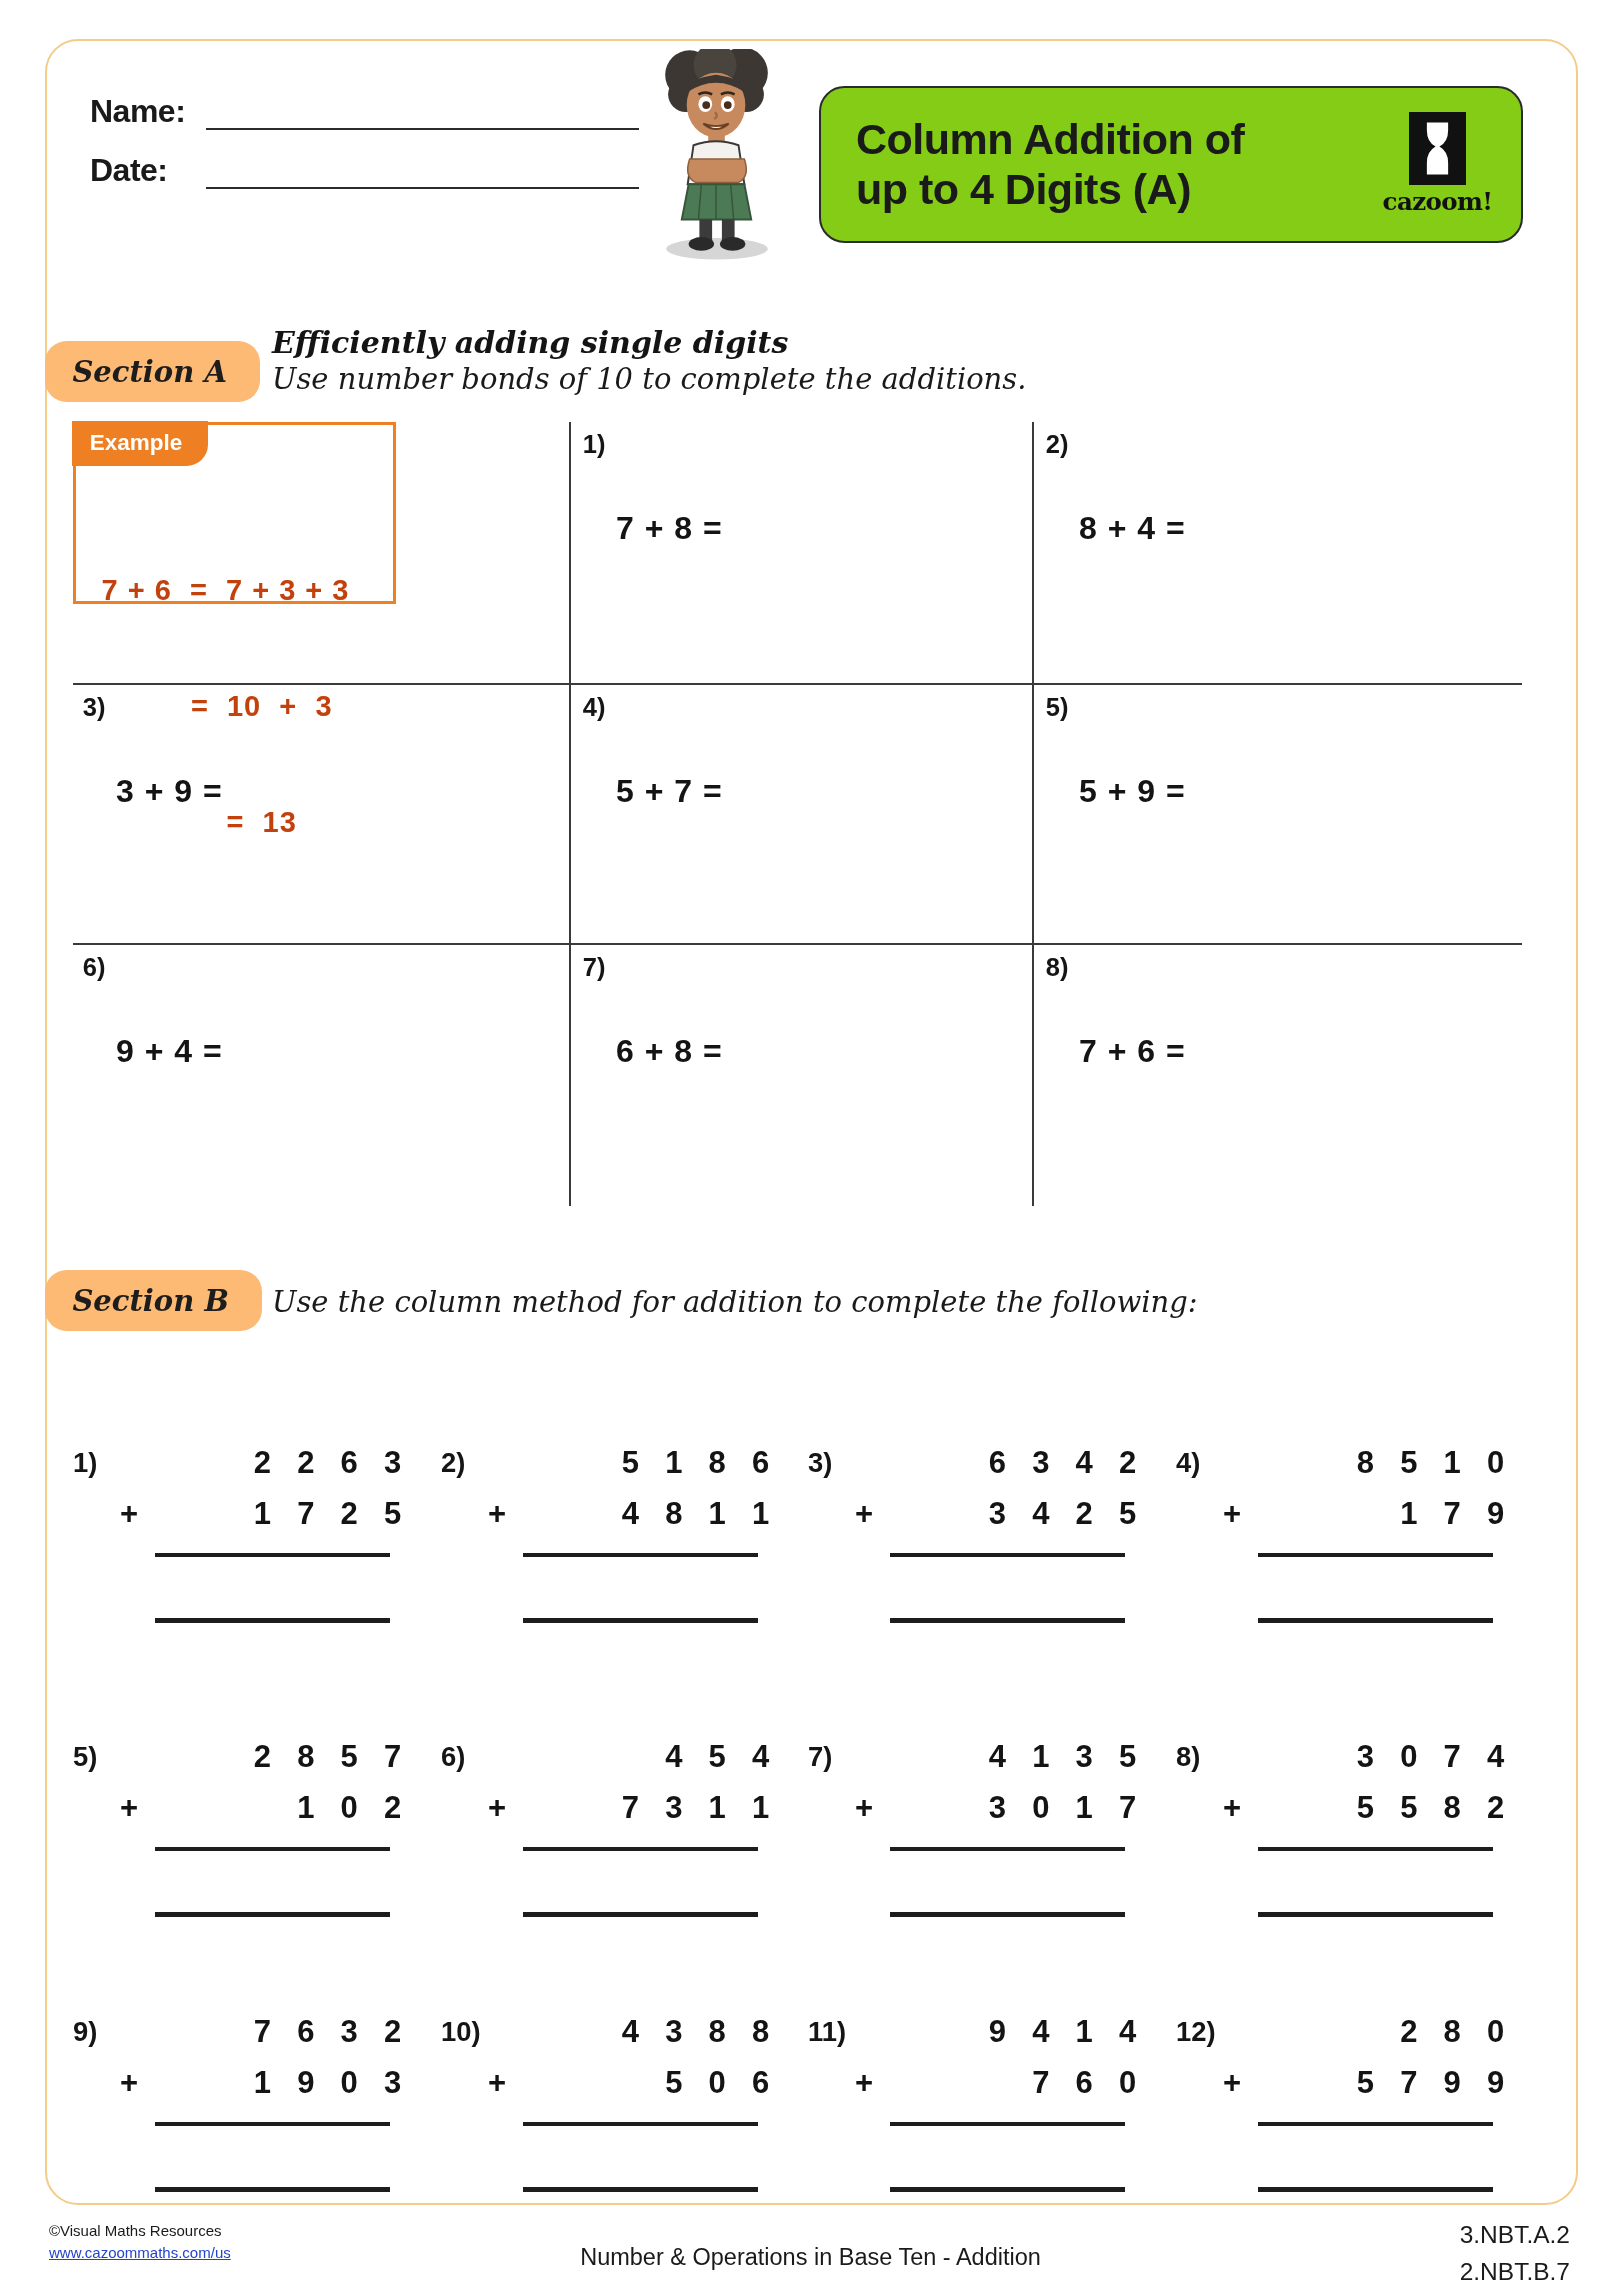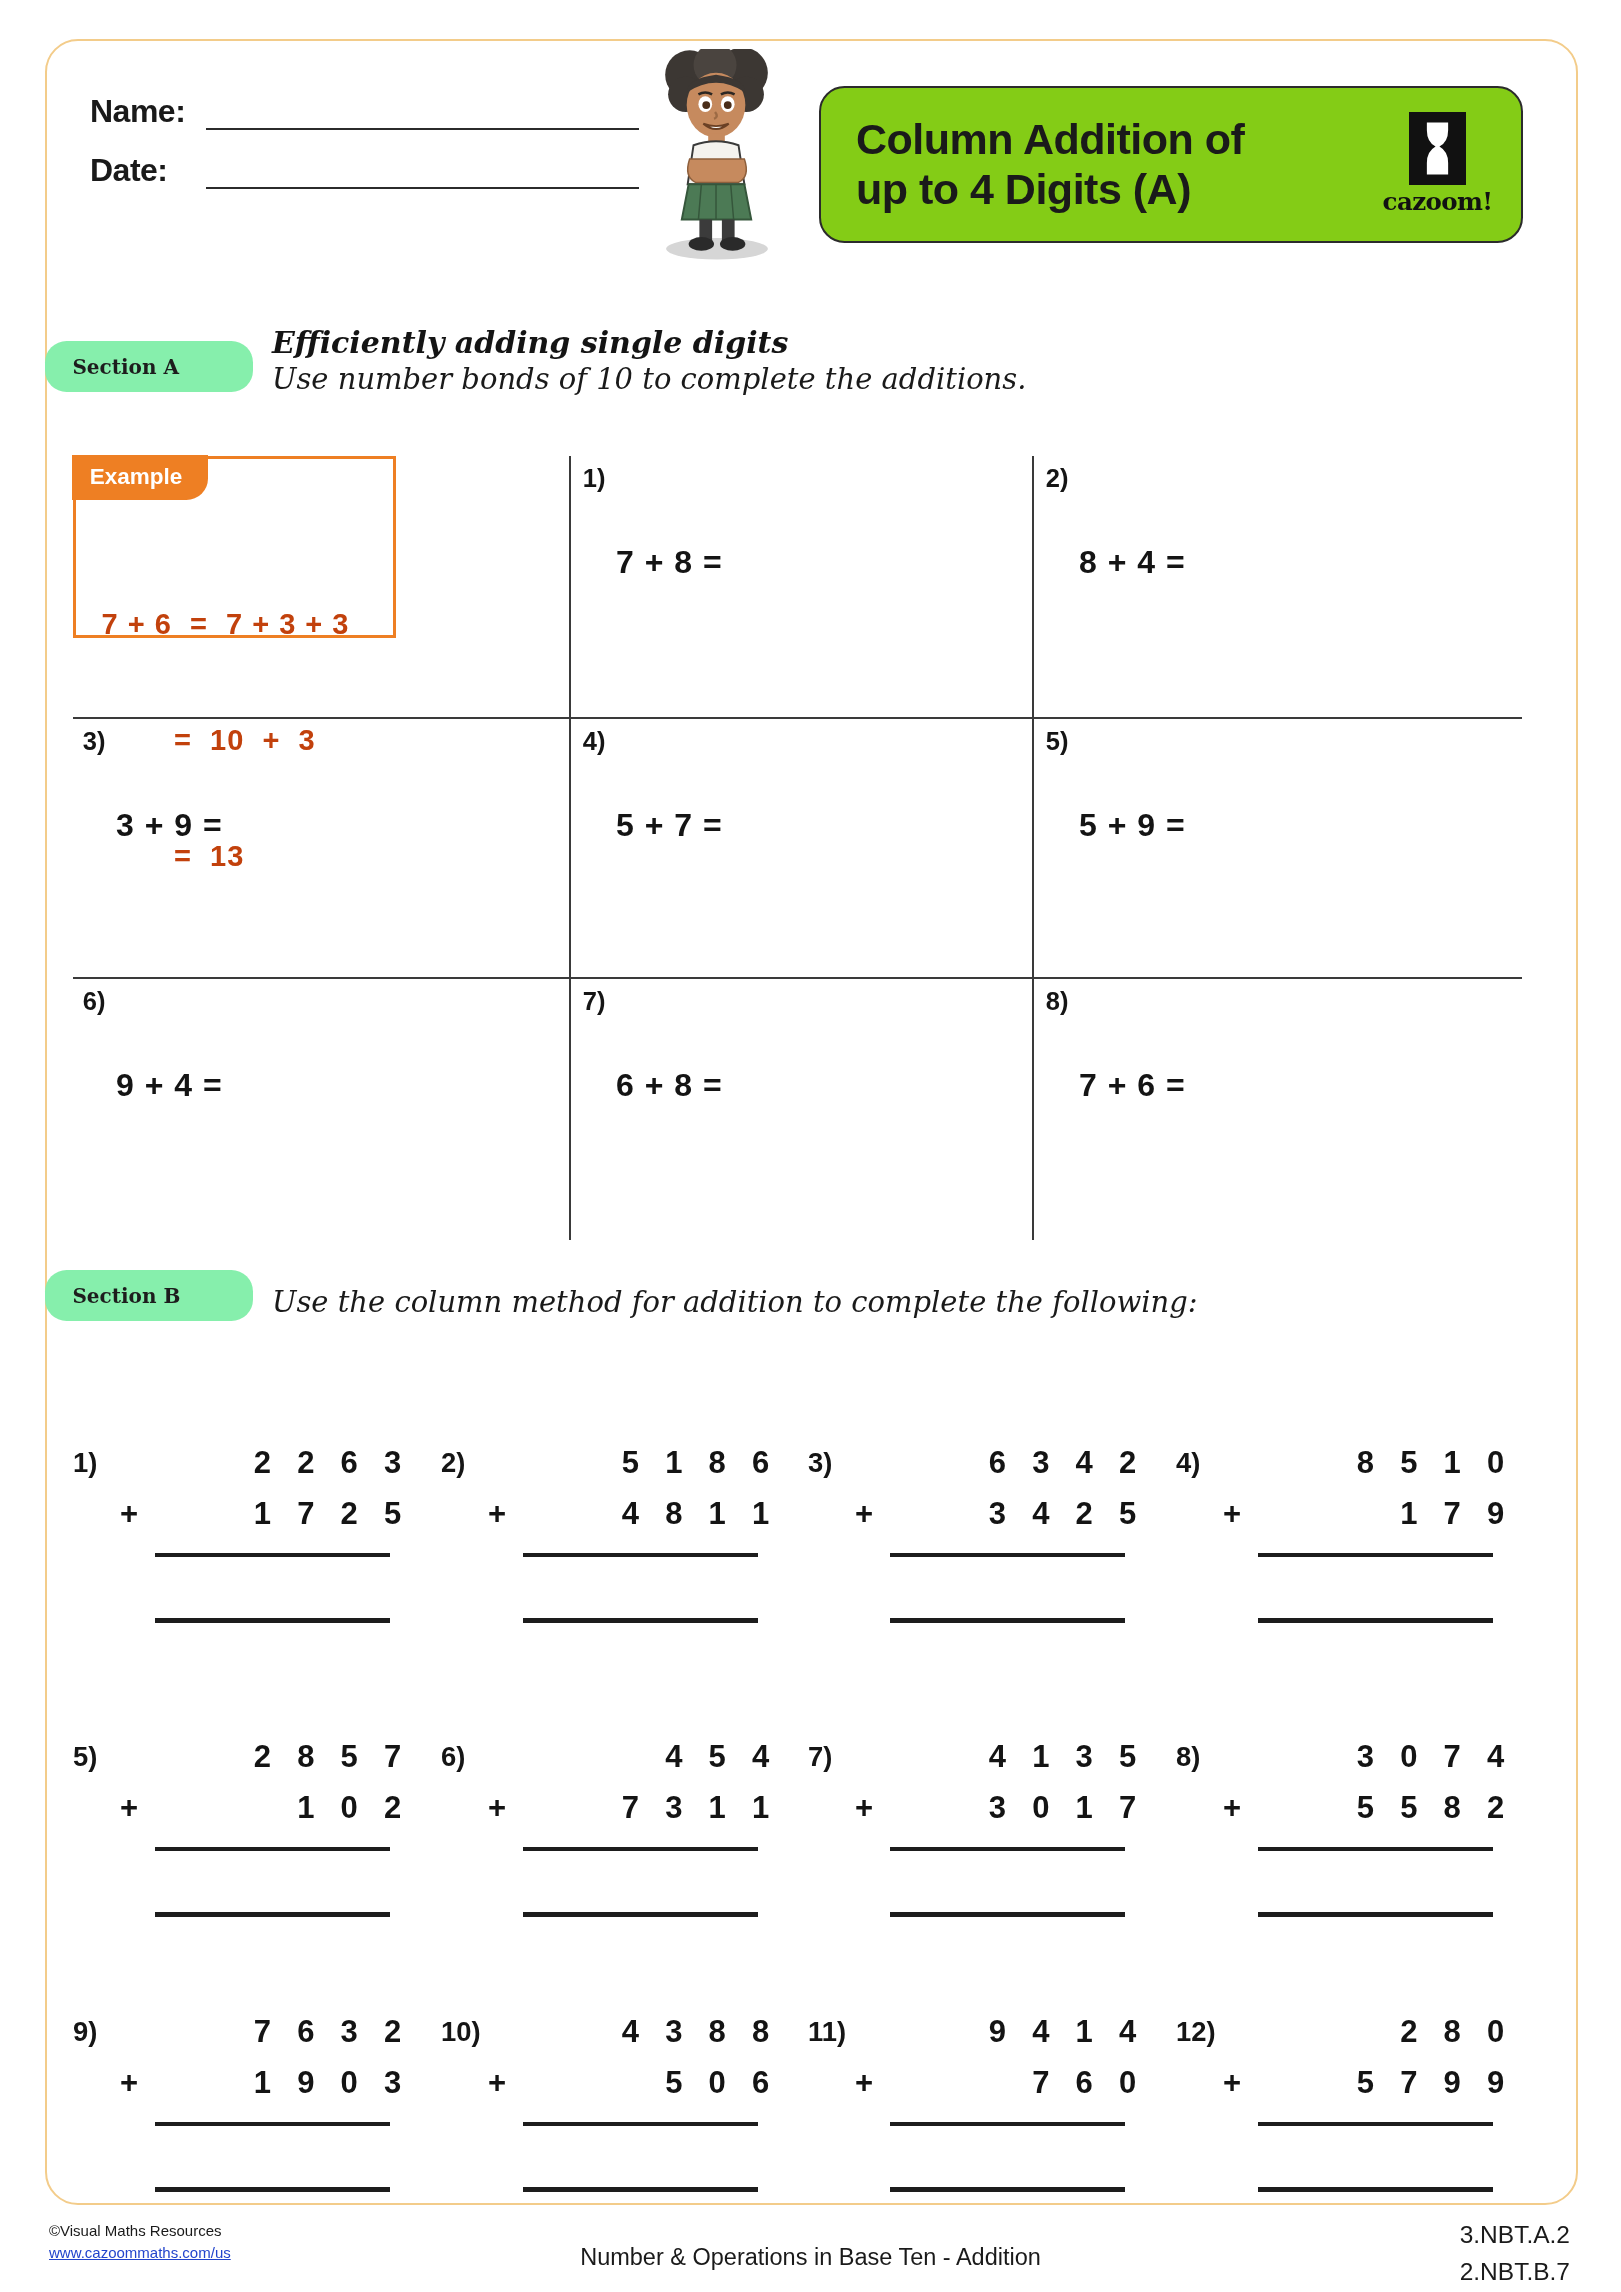--- a/index.html
+++ b/index.html
@@ -64,44 +64,44 @@
     margin-top: 2px;
     font-family: "DejaVu Serif", serif;
     font-weight: bold; font-size: 24.5px; color: #111111;
     letter-spacing: -0.6px;
   }
 
   
   .section-head { position: absolute; }
   .section-pill {
     display: inline-block;
-    background: #86efac;
+    background: #fdba74;
     border-radius: 0 21.6px 21.6px 0;
     padding: 13.7px 33px 13.7px 27.4px;
     font-family: "DejaVu Serif", serif;
-    font-weight: bold;
-    font-size: 20px; color: #1d1d1d;
+    font-style: italic; font-weight: bold;
+    font-size: 29px; color: #1d1d1d;
     min-width: 208px;
   }
   .section-pill-a { border-radius: 21.6px; }
   .sec-texts {
     position: absolute; left: 227px; top: 0;
   }
   .sec-title {
     font-family: "DejaVu Serif", serif;
     font-style: italic; font-weight: bold;
     font-size: 30px; color: #141414; line-height: 1.2;
   }
   .sec-sub {
     font-family: "DejaVu Serif", serif;
     font-style: italic; font-size: 29px; color: #1a1a1a; line-height: 1.25;
   }
 
   
-  .gridA { position: absolute; left: 73px; top: 456px; width: 1449px; height: 784px; }
+  .gridA { position: absolute; left: 73px; top: 422px; width: 1449px; height: 784px; text-align: center; }
   .gridA-row { position: absolute; left: 0; width: 1449px; height: 261px; }
   .gridA-cell { position: absolute; top: 0; height: 261px; }
   .hline { position: absolute; left: 0; width: 1449px; height: 2px; background: #3a3a3a; }
   .vline { position: absolute; width: 2px; background: #3a3a3a; }
   .qnum {
     position: absolute; left: 9.8px; top: 7.8px;
     font-size: 25.5px; font-weight: bold; color: #151515;
   }
   .qexpr {
     position: absolute; left: 43px; top: 88px;

